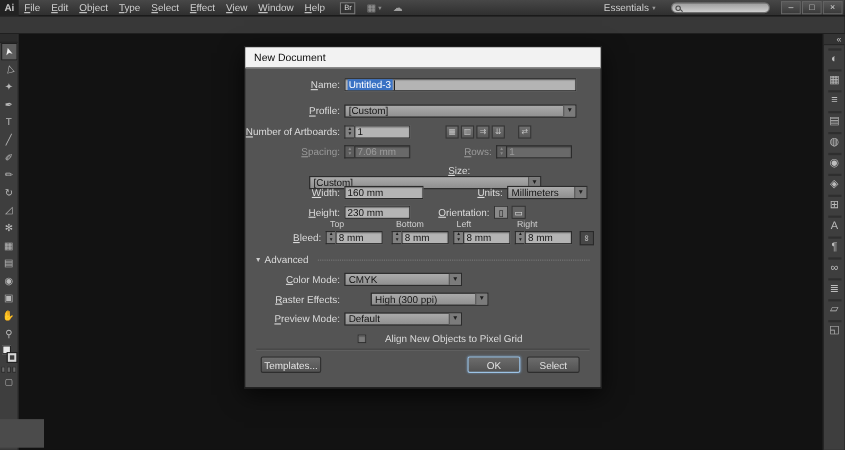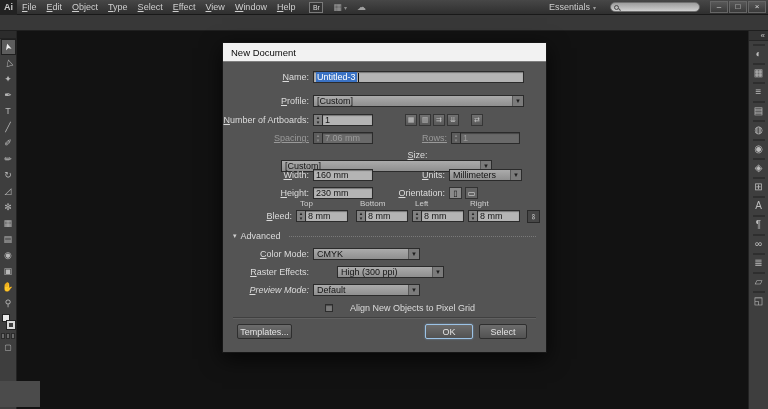--- a/index.html
+++ b/index.html
@@ -69,21 +69,21 @@
   .dock-item::before { content:""; width:12px; height:2px; background:#2e2e2e; margin-bottom:2px; }
 
   
   .dialog { position:absolute; left:222px; top:42px; width:325px; height:311px; background:#545454;
             border:1px solid #161616; box-shadow:0 6px 20px rgba(0,0,0,.7); font-size:9px; color:#dcdcdc; }
   .dlg-title { height:19px; background:#f2f2f2; color:#0a0a0a; font-size:9.5px; line-height:19px;
                padding-left:8px; border-bottom:1px solid #7e7e7e; }
   .drow { position:absolute; left:0; width:100%; height:14px; display:flex; align-items:center; }
   .dlbl { display:inline-block; text-align:right; flex:none; }
   .dlbl::first-letter { text-decoration:underline; }
-  .dis { color:#9a9a9a;text-decoration:underline; }
+  .dis { color:#9a9a9a; }
 
   .textfield { height:12px; background:#b4b4b4; border:1px solid #2b2b2b; color:#151515;
                display:flex; align-items:center; padding:0 2px;
                box-shadow:inset 0 1px 1px rgba(0,0,0,.35); }
   .textfield.disabled { background:#696969; color:#9b9b9b; }
   .sel-text { background:#3a72c4; color:#fff; padding:0 1px; }
   .caret-bar { width:1px; height:9px; background:#111; margin-left:1px; }
 
   .dropdown { height:12px; background:linear-gradient(#ababab,#8f8f8f); border:1px solid #2b2b2b;
               color:#141414; display:flex; align-items:center; }
@@ -349,21 +349,21 @@
     <div class="drow" style="top:107px;flex-direction:column;">
       <span class="dlbl" style="width:86px;">Size:</span>
       <span class="dropdown" style="margin-left:4px;width:211px;">
         <span class="dd-val">[Custom]</span>
         <span class="dd-arrow">▼</span>
       </span>
     </div>
 
     <div class="drow" style="top:125px;">
       <span class="dlbl" style="width:86px;">Width:</span>
-      <span class="textfield" style="margin-left:4px;width:60px;">
+      <span class="textfield" style="margin-left:4px;width:72px;">
         <span>160 mm</span>
       </span>
       <span class="dlbl" style="width:72px;">Units:</span>
       <span class="dropdown" style="margin-left:4px;width:73px;">
         <span class="dd-val">Millimeters</span>
         <span class="dd-arrow">▼</span>
       </span>
     </div>
 
     <div class="drow" style="top:143px;">
@@ -440,21 +440,21 @@
 
     <div class="drow" style="top:222px;gap:24px;">
       <span class="dlbl" style="width:86px;">Raster Effects:</span>
       <span class="dropdown" style="margin-left:4px;width:107px;">
         <span class="dd-val">High (300 ppi)</span>
         <span class="dd-arrow">▼</span>
       </span>
     </div>
 
     <div class="drow" style="top:240px;">
-      <span class="dlbl" style="width:86px;font-style:italic;">Preview Mode:</span>
+      <span class="dlbl" style="width:86px;">Preview Mode:</span>
       <span class="dropdown" style="margin-left:4px;width:107px;">
         <span class="dd-val">Default</span>
         <span class="dd-arrow">▼</span>
       </span>
     </div>
 
     <div class="drow" style="top:258px;gap:12px;">
       <span style="width:90px;"></span>
       <span class="checkbox"></span>
       <span style="margin-left:5px;">Align New Objects to Pixel Grid</span>

